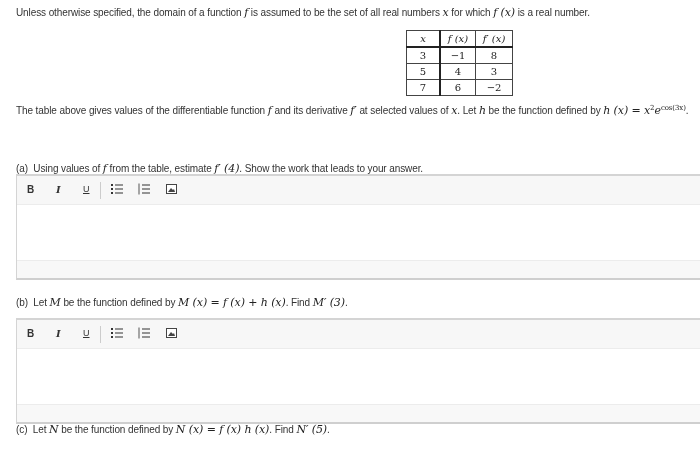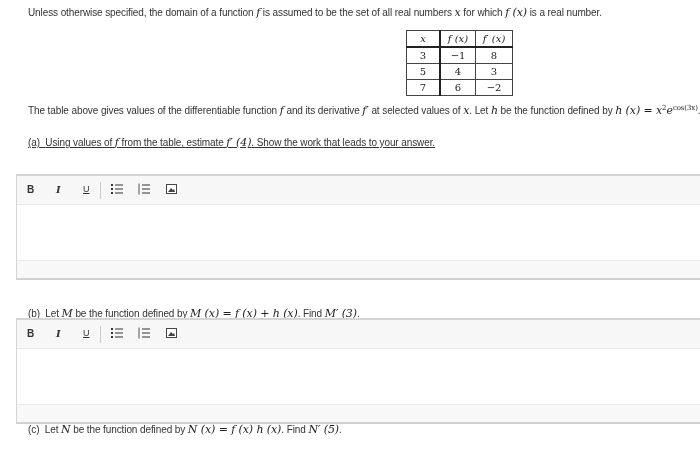--- a/index.html
+++ b/index.html
@@ -1,21 +1,21 @@
 <!DOCTYPE html>
 <html><head>
 <meta charset="utf-8">
 <style>
   html, body { margin: 0; padding: 0; }
   body {
     width: 700px; height: 462px; overflow: hidden; background: #ffffff;
     font-family: "Liberation Sans", sans-serif; color: #333333; font-size: 10px;
     position: relative;
   }
-  .line { position: absolute; left: 16px; white-space: nowrap; font-size: 10px; letter-spacing: -0.1px; margin-left: 12px; }
+  .line { position: absolute; left: 16px; white-space: nowrap; font-size: 10px; letter-spacing: -0.1px; }
   .m { font-family: "DejaVu Serif", serif; font-style: italic; font-size: 11px; color: #222; }
   .mr { font-family: "DejaVu Serif", serif; font-size: 11px; color: #222; }
   sup { font-size: 7px; }
   table.vals {
     position: absolute; left: 406px; top: 30px; border-collapse: collapse;
     font-family: "DejaVu Serif", serif; font-size: 10px; color: #222;
   }
   table.vals td {
     border: 1px solid #444; text-align: center; height: 15px; padding: 0 4px;
   }
@@ -68,21 +68,21 @@
     <td class="c1">6</td>
     <td class="c2">−2</td>
   </tr>
 </tbody>
   </table>
 
 <div class="line" style="top:104px;">
   <span>The table above gives values of the differentiable function </span><span class="m">f</span><span> and its derivative </span><span class="m">f′</span><span> at selected values of </span><span class="m">x</span><span>. Let </span><span class="m">h</span><span> be the function defined by </span><span class="m">h (x) = x</span><sup class="mr" style="font-size:7px">2</sup><span class="m">e</span><sup class="mr" style="font-size:7px">cos(3x)</sup><span>.</span>
 </div>
 
-<div class="line" style="top:136px;text-decoration:underline;">
+<div class="line" style="top:162px;">
   <span>(a)</span>&nbsp;&nbsp;<span>Using values of </span><span class="m">f</span><span> from the table, estimate </span><span class="m">f′ (4)</span><span>. Show the work that leads to your answer.</span>
 </div>
 
 <div class="editor" style="top:174px;">
   <div class="toolbar">
     <span class="tb b">B</span>
     <span class="tb i">I</span>
     <span class="tb u">U</span>
     <span class="tb-sep"></span>
     <span class="tb ul">
@@ -107,21 +107,21 @@
       <svg width="11" height="10" viewBox="0 0 11 10">
           <rect x="0.5" y="0.5" width="10" height="9" fill="#fff" stroke="#444"></rect>
           <polygon points="2,8 5,4 7,6 8,5 9,8" fill="#444"></polygon>
         </svg>
     </span>
   </div>
   <div class="body-area"></div>
   <div class="footer"></div>
 </div>
 
-<div class="line" style="top:307px;">
+<div class="line" style="top:296px;">
   <span>(b)</span>&nbsp;&nbsp;<span>Let </span><span class="m">M</span><span> be the function defined by </span><span class="m">M (x) = f (x) + h (x)</span><span>. Find </span><span class="m">M′ (3)</span><span>.</span>
 </div>
 
 <div class="editor" style="top:318px;">
   <div class="toolbar">
     <span class="tb b">B</span>
     <span class="tb i">I</span>
     <span class="tb u">U</span>
     <span class="tb-sep"></span>
     <span class="tb ul">

